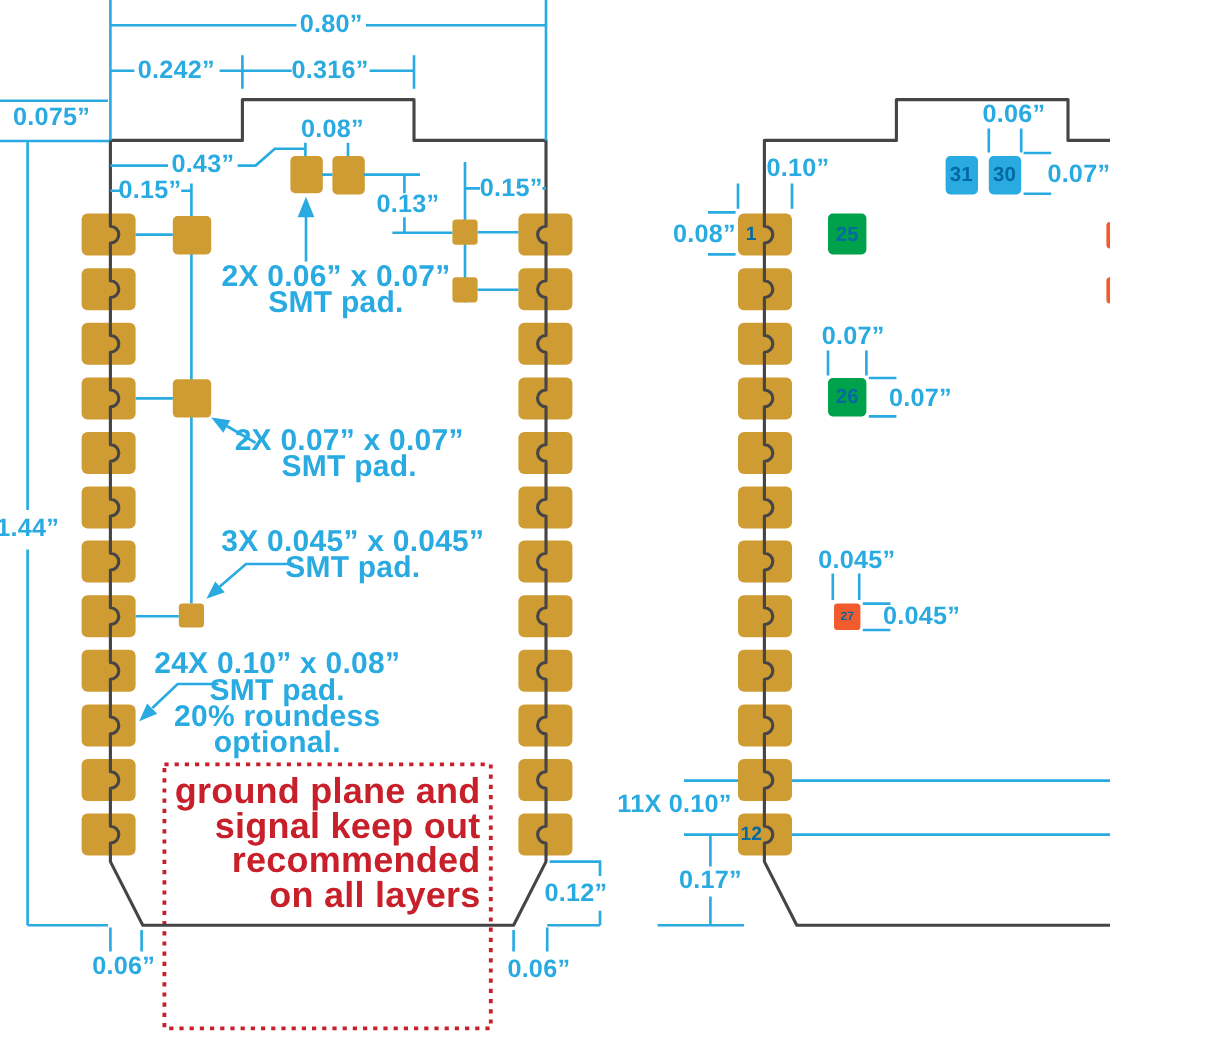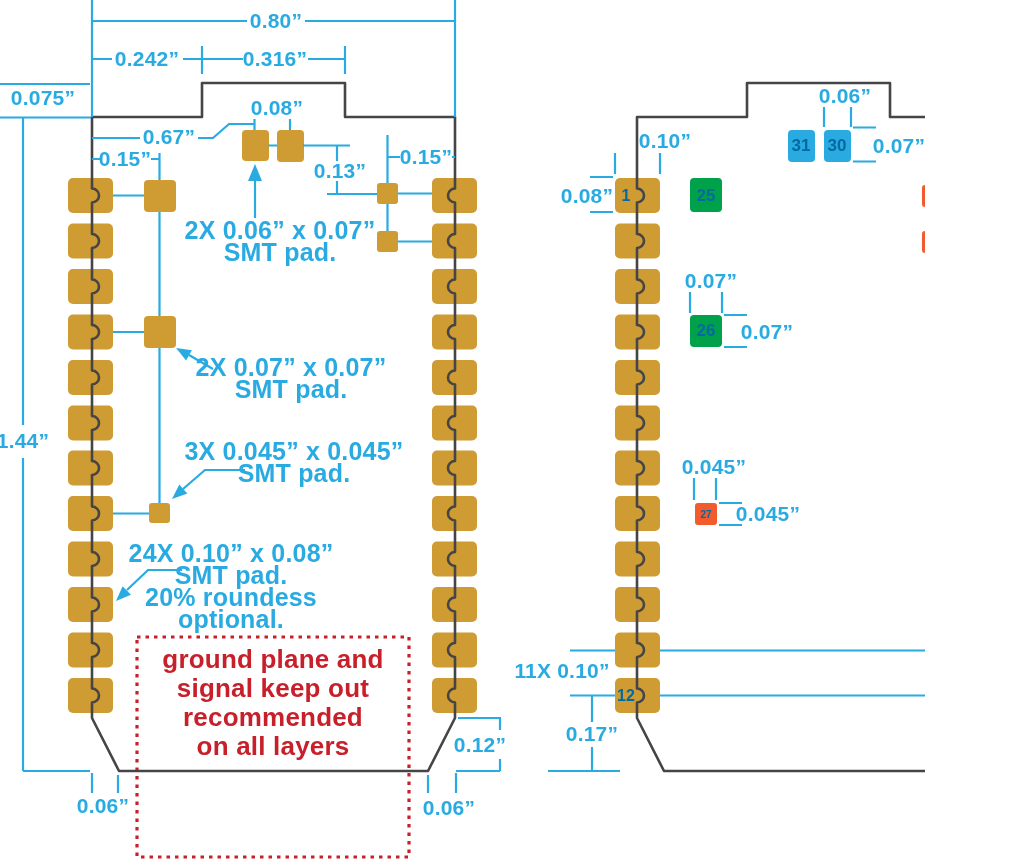--- a/index.html
+++ b/index.html
@@ -14,21 +14,21 @@
   .arrow-head{fill:var(--blue);stroke:none;}
   .outline{stroke:var(--outline);stroke-width:2.6;fill:none;stroke-linejoin:round;}
   .pad-gold rect{fill:var(--gold);}
   .pad-blue{fill:var(--blue);}
   .pad-green{fill:var(--green);}
   .pad-orange{fill:var(--orange);}
   .keepout-box{fill:none;stroke:var(--red);stroke-width:3.2;stroke-dasharray:3.5 5;}
   .lbl{position:absolute;transform:translate(-50%,-50%);color:var(--blue);
        font-weight:700;font-size:21px;letter-spacing:.2px;white-space:nowrap;}
   .note{font-size:25px;line-height:22px;text-align:center;}
-  .keepout-text{color:var(--red);font-size:26px;line-height:29px;text-align:center;}
+  .keepout-text{color:var(--red);font-size:30px;line-height:29px;text-align:right;}
   .padnum{color:#0369a1;font-size:16px;letter-spacing:0;}
   .padnum.md{font-size:17px;}
   .padnum.sm{font-size:10px;}
 </style>
 </head>
 <body>
 
 <div id="stage">
 
 <svg width="1024" height="865" viewBox="0 0 1024 865">
@@ -156,21 +156,21 @@
     <path d="M182 570 H148 L127 590"></path>
     <polygon class="arrow-head" points="116,601 122.6,586.2 131,594.8"></polygon>
   </g>
 </svg>
 
 <div class="lbl" style="left:276px;top:21px">0.80”</div>
 <div class="lbl" style="left:147px;top:59px">0.242”</div>
 <div class="lbl" style="left:275px;top:59px">0.316”</div>
 <div class="lbl" style="left:43px;top:98px">0.075”</div>
 <div class="lbl" style="left:277px;top:108px">0.08”</div>
-<div class="lbl" style="left:169px;top:137px">0.67”</div>
+<div class="lbl" style="left:169px;top:137px">0.43”</div>
 <div class="lbl" style="left:125px;top:159px">0.15”</div>
 <div class="lbl" style="left:426px;top:157px">0.15”</div>
 <div class="lbl" style="left:340px;top:171px">0.13”</div>
 <div class="lbl" style="left:23px;top:441px">1.44”</div>
 <div class="lbl" style="left:103px;top:806px">0.06”</div>
 <div class="lbl" style="left:449px;top:808px">0.06”</div>
 <div class="lbl" style="left:480px;top:745px">0.12”</div>
 
 <div class="lbl note" style="left:280px;top:241px">
   <div>2X 0.06” x 0.07”</div>

